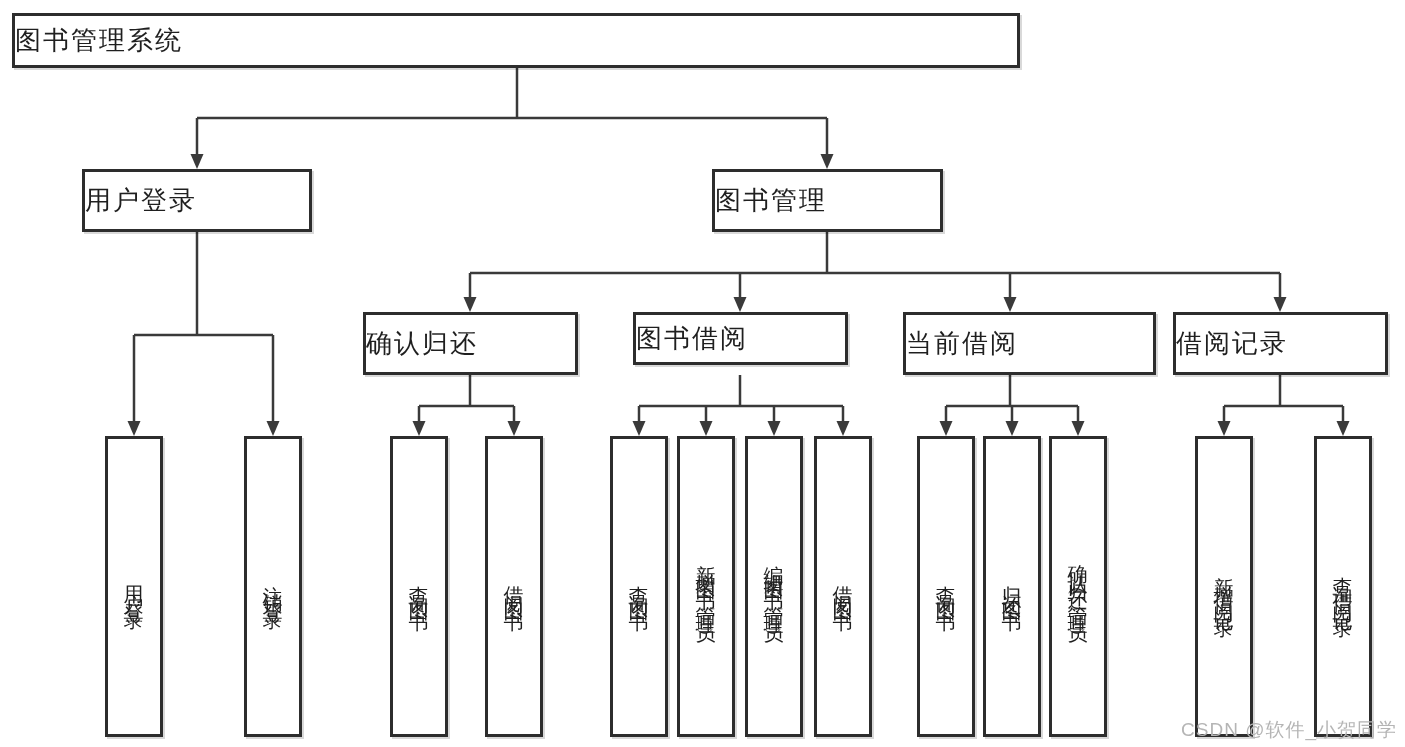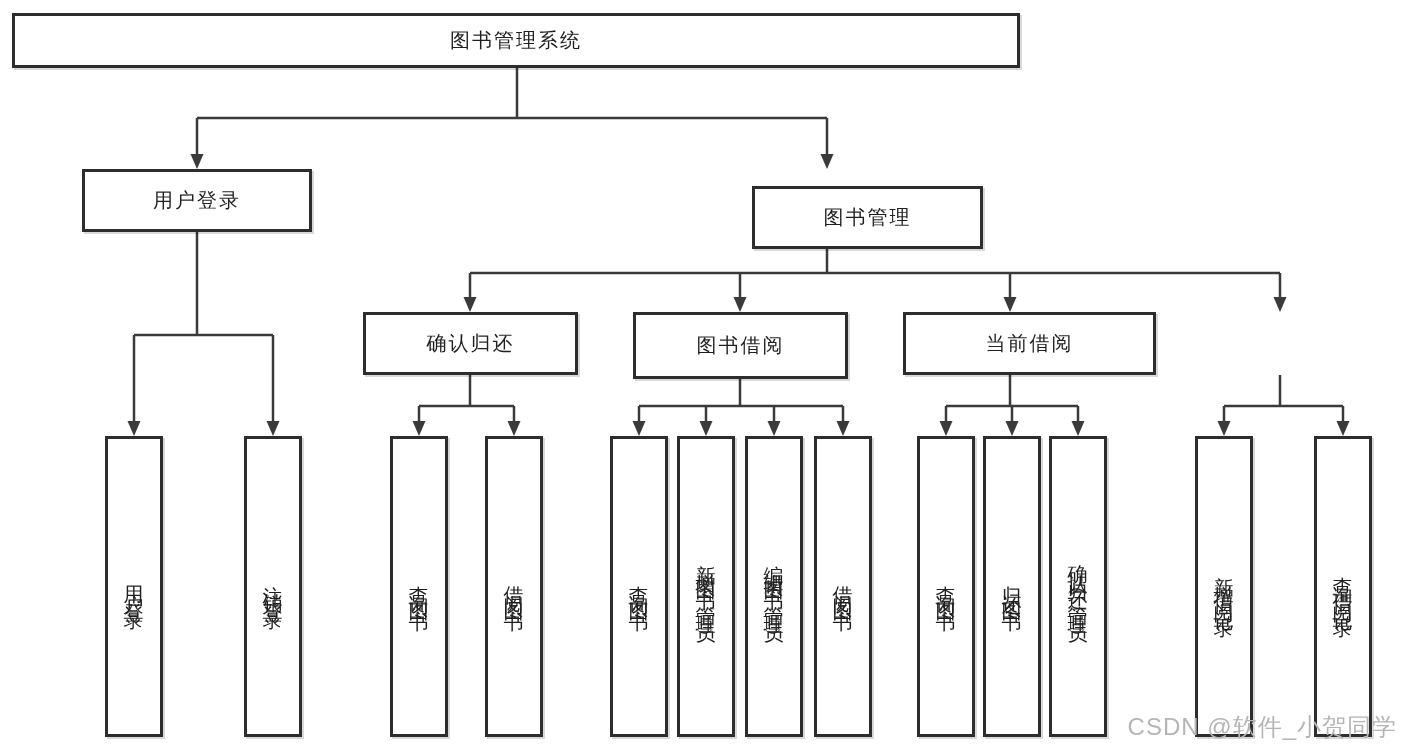--- a/index.html
+++ b/index.html
@@ -5,37 +5,37 @@
   :root{
     --line:#3a3a3a; --border:#2d2d2d; --fill:#ffffff;
     --text:#1f1f1f; --wm:#b5b5b5; --bg:#ffffff;
   }
   html,body{margin:0;padding:0;background:var(--bg);}
   body{font-family:"Liberation Sans","DejaVu Sans",sans-serif;}
   #stage{position:relative;width:1405px;height:747px;background:var(--bg);overflow:hidden;}
   #wires{position:absolute;left:0;top:0;width:1405px;height:747px;}
   .hbox{
     position:absolute;background:var(--fill);border:3px solid var(--border);
-    box-sizing:border-box;display:flex;align-items:center;justify-content:center;
-    font-size:20px;letter-spacing:2px;color:var(--text);
+    box-sizing:border-box;display:flex;align-items:center;
+    font-size:26px;letter-spacing:2px;color:var(--text);
     box-shadow:2px 2px 0 rgba(0,0,0,0.15);z-index:2;
   }
   .vbox{
     position:absolute;top:436px;width:58px;height:301px;
     background:var(--fill);border:3px solid var(--border);box-sizing:border-box;
     display:flex;align-items:center;justify-content:center;color:var(--text);
     box-shadow:2px 2px 0 rgba(0,0,0,0.15);z-index:2;
   }
   .vbox span{
     writing-mode:vertical-rl;text-orientation:mixed;
     font-size:20px;letter-spacing:0.42em;line-height:1;white-space:nowrap;
   }
   #watermark{
     position:absolute;right:8px;bottom:4px;z-index:5;
-    font-size:24px;letter-spacing:1px;color:var(--wm);white-space:nowrap;
+    font-size:19px;letter-spacing:1px;color:var(--wm);white-space:nowrap;
   }
 </style>
 </head>
 <body>
 
 <div id="stage">
 
   <svg id="wires" viewBox="0 0 1405 747" xmlns="http://www.w3.org/2000/svg">
       <path d="M517 68 V118" stroke="#3a3a3a" stroke-width="2.5" fill="none"></path>
       <path d="M197 118 H827" stroke="#3a3a3a" stroke-width="2.5" fill="none"></path>
@@ -91,32 +91,35 @@
       <polygon points="1336.5,421 1349.5,421 1343,436" fill="#3a3a3a"></polygon>
     </svg>
 
   <div class="hbox" style="left:12px;top:13px;width:1008px;height:55px;">
     <span>图书管理系统</span>
   </div>
 
   <div class="hbox" style="left:82px;top:169px;width:230px;height:63px;">
     <span>用户登录</span>
   </div>
-  <div class="hbox" style="left:712px;top:186px;width:231px;height:63px;margin-left:40px;">
+  <div class="hbox" style="left:712px;top:169px;width:231px;height:63px;">
     <span>图书管理</span>
   </div>
 
   <div class="hbox" style="left:363px;top:312px;width:215px;height:63px;">
     <span>确认归还</span>
   </div>
-  <div class="hbox" style="left:633px;top:312px;width:215px;height:67px;">
+  <div class="hbox" style="left:633px;top:312px;width:215px;height:53px;">
     <span>图书借阅</span>
   </div>
   <div class="hbox" style="left:903px;top:312px;width:253px;height:63px;">
     <span>当前借阅</span>
+  </div>
+  <div class="hbox" style="left:1173px;top:312px;width:215px;height:63px;">
+    <span>借阅记录</span>
   </div>
 
   <div class="vbox" style="left:105px;">
     <span>用户登录</span>
   </div>
   <div class="vbox" style="left:244px;">
     <span>注销登录</span>
   </div>
 
   <div class="vbox" style="left:390px;">

